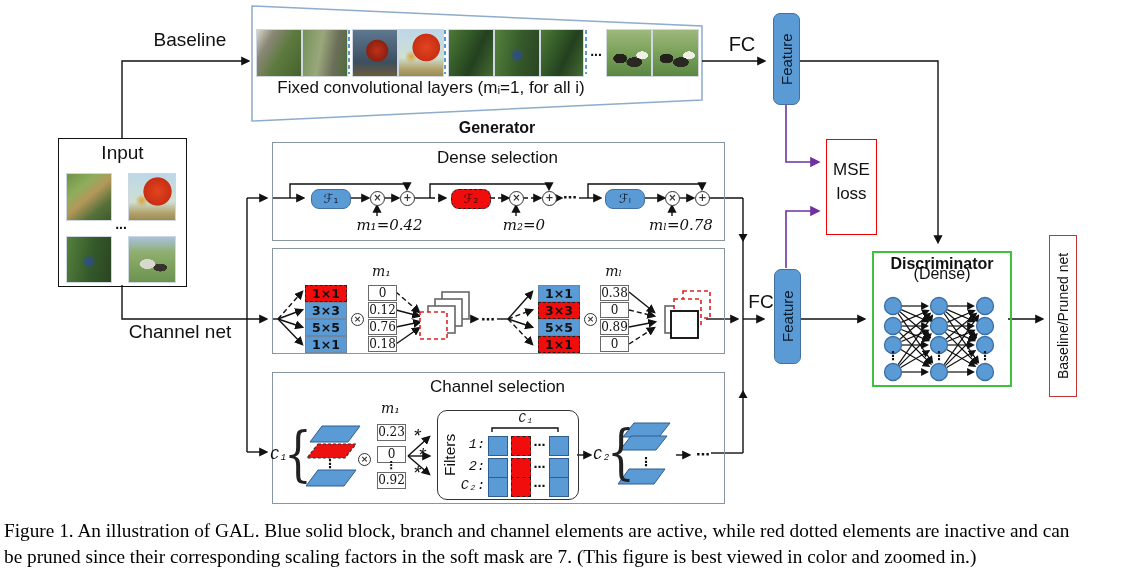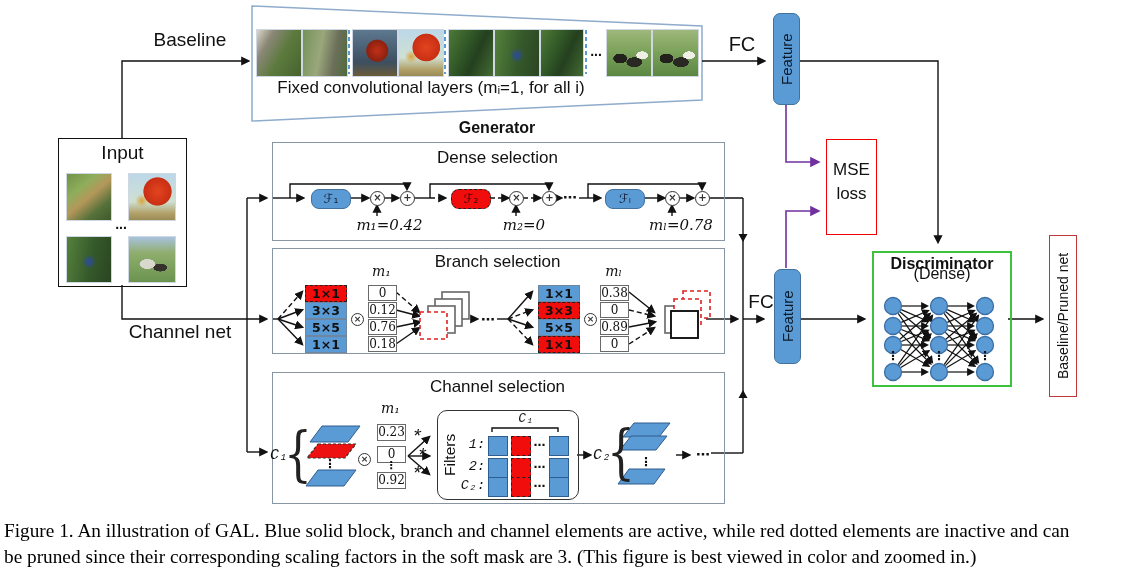--- a/index.html
+++ b/index.html
@@ -242,21 +242,20 @@
   <div class="a op" style="left:509px;top:191px;">×</div>
   <div class="a op" style="left:542px;top:191px;">+</div>
   <div class="a op" style="left:665px;top:191px;">×</div>
   <div class="a op" style="left:695px;top:191px;">+</div>
   <div class="a dots" style="left:563px;top:189px;width:14px;font-size:14px;">⋯</div>
   <div class="a mlabel" style="left:352px;top:216px;width:75px;">m₁=0.42</div>
   <div class="a mlabel" style="left:494px;top:216px;width:60px;">m₂=0</div>
   <div class="a mlabel" style="left:645px;top:216px;width:72px;">mₗ=0.78</div>
 
   <div class="a secbox" style="left:272px;top:248px;width:451px;height:104px;"></div>
-  <div class="a sectitle" style="left:272px;top:252px;width:451px;">Branch selection</div>
 
   <div class="a bbox off" style="left:305px;top:285px;">1×1</div>
   <div class="a bbox on" style="left:305px;top:302px;">3×3</div>
   <div class="a bbox on" style="left:305px;top:319px;">5×5</div>
   <div class="a bbox on" style="left:305px;top:336px;">1×1</div>
   <div class="a op sm" style="left:351px;top:313px;">×</div>
   <div class="a mhead" style="left:368px;top:263px;width:27px;">m₁</div>
   <div class="a mask" style="left:368px;top:285px;">0</div>
   <div class="a mask" style="left:368px;top:302px;">0.12</div>
   <div class="a mask" style="left:368px;top:319px;">0.76</div>
@@ -329,14 +328,14 @@
   <div class="a dots" style="left:887px;top:349px;width:12px;font-size:12px;">⋮</div>
   <div class="a dots" style="left:933px;top:349px;width:12px;font-size:12px;">⋮</div>
   <div class="a dots" style="left:979px;top:349px;width:12px;font-size:12px;">⋮</div>
 
   <div class="a vbox outbox" style="left:1049px;top:235px;width:26px;height:160px;">Baseline/Pruned net</div>
 
 </div>
 
 <div id="caption">
   <div>Figure 1. An illustration of GAL. Blue solid block, branch and channel elements are active, while red dotted elements are inactive and can</div>
-  <div>be pruned since their corresponding scaling factors in the soft mask are 3. (This figure is best viewed in color and zoomed in.)</div>
+  <div>be pruned since their corresponding scaling factors in the soft mask are 7. (This figure is best viewed in color and zoomed in.)</div>
 </div>
 
 </body></html>

